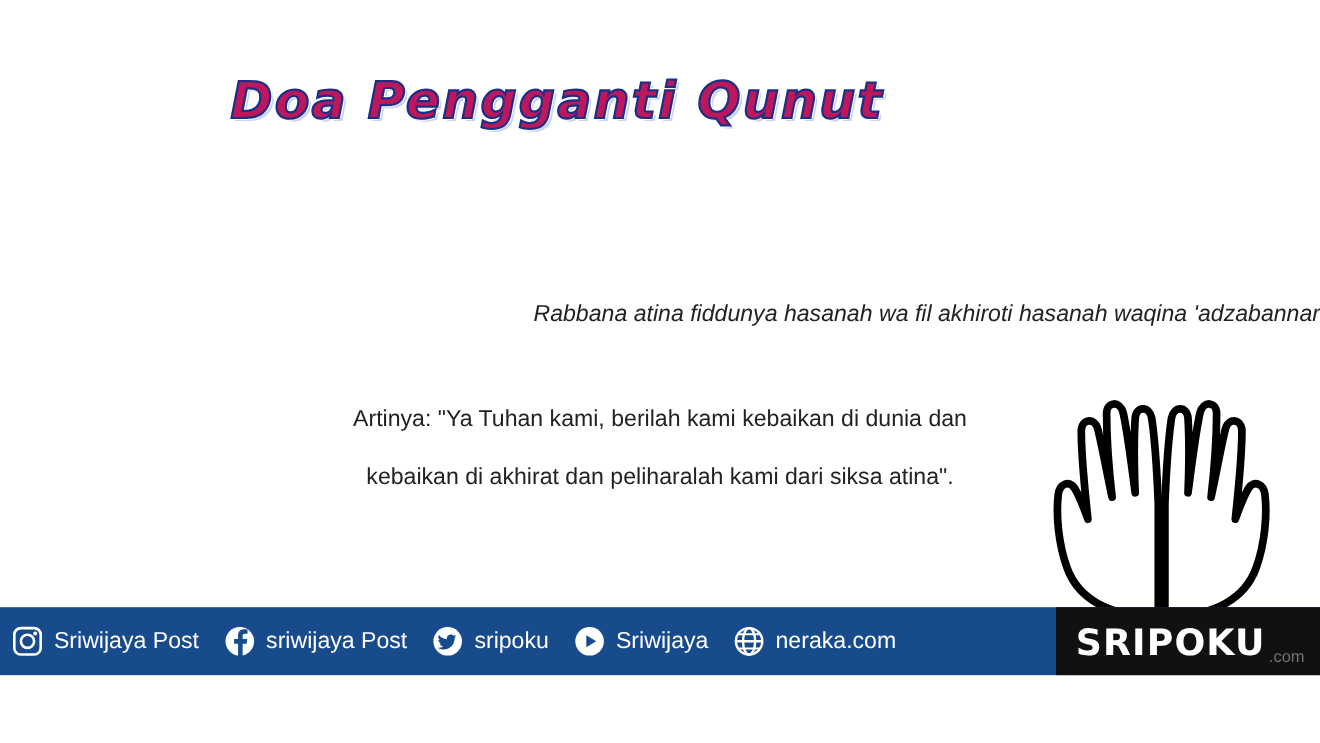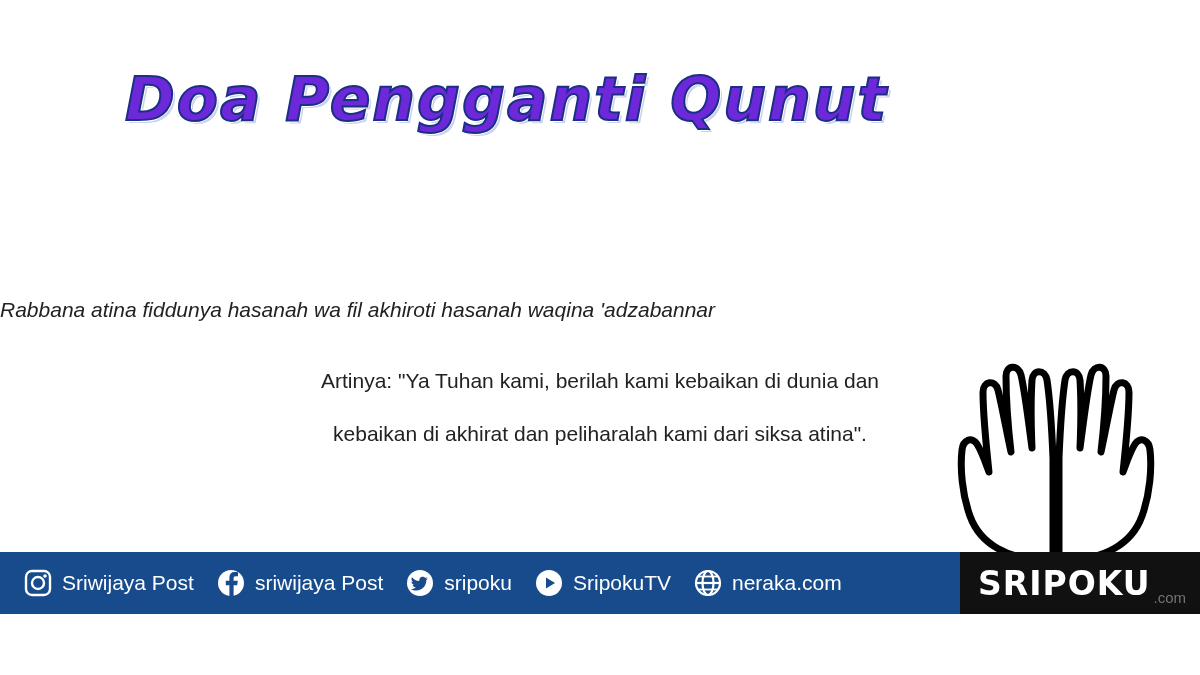--- a/index.html
+++ b/index.html
@@ -37,25 +37,25 @@
   }
 
   
   .title {
     position: absolute;
     left: 0;
     top: 34px;
     width: 1013px;
     text-align: center;
     font-family: "DejaVu Sans", sans-serif;
-    font-size: 60px;
+    font-size: 46px;
     font-weight: bold;
     font-style: italic;
     letter-spacing: 2px;
-    color: #6d28d9;
+    color: #be185d;
     -webkit-text-stroke: 2px #1b2f86;
     text-shadow:
        2px 0 #ffffff,
       -2px 0 #ffffff,
        0 2px #ffffff,
        0 -2px #ffffff,
        3px 3px 0 #c9d3ea;
   }
 
   
@@ -72,23 +72,23 @@
     color: #111111;
     line-height: 1.6;
     padding: 0 60px;
     box-sizing: border-box;
   }
 
   
   .translit {
     position: absolute;
     left: 0;
-    top: 268px;
-    width: 1200px;
-    text-align: left;
+    top: 244px;
+    width: 1200px;
+    text-align: right;
     font-family: "Liberation Sans", sans-serif;
     font-style: italic;
     font-size: 21px;
     color: #222222;
   }
 
   
   .meaning {
     position: absolute;
     left: 0;
@@ -120,21 +120,21 @@
     top: 552px;
     width: 1200px;
     height: 62px;
     background: #174b8c;
     display: flex;
     align-items: center;
   }
   .footer-items {
     display: flex;
     flex: 1 1 auto;
-    padding-left: 23px;
+    padding-left: 10px;
     gap: 0;
   }
   .social {
     display: flex;
     align-items: center;
     margin-right: 22px;
   }
   .social .glyph {
     width: 30px;
     height: 30px;
@@ -275,21 +275,21 @@
         <span class="label">sripoku</span>
       </div>
 
       <div class="social">
         <span class="glyph">
           <svg width="28" height="28" viewBox="0 0 28 28" xmlns="http://www.w3.org/2000/svg">
             <circle cx="14" cy="14" r="13" fill="#ffffff"></circle>
             <path d="M11 8.6 L20 14 L11 19.4 Z" fill="#174b8c"></path>
           </svg>
         </span>
-        <span class="label">SripokuTV</span>
+        <span class="label">Sriwijaya</span>
       </div>
 
       <div class="social">
         <span class="glyph">
           <svg width="28" height="28" viewBox="0 0 28 28" xmlns="http://www.w3.org/2000/svg">
             <circle cx="14" cy="14" r="12" fill="none" stroke="#ffffff" stroke-width="2.2"></circle>
             <ellipse cx="14" cy="14" rx="5.5" ry="12" fill="none" stroke="#ffffff" stroke-width="2.2"></ellipse>
             <line x1="2" y1="14" x2="26" y2="14" stroke="#ffffff" stroke-width="2.2"></line>
             <line x1="4" y1="7.5" x2="24" y2="7.5" stroke="#ffffff" stroke-width="1.8"></line>
             <line x1="4" y1="20.5" x2="24" y2="20.5" stroke="#ffffff" stroke-width="1.8"></line>

